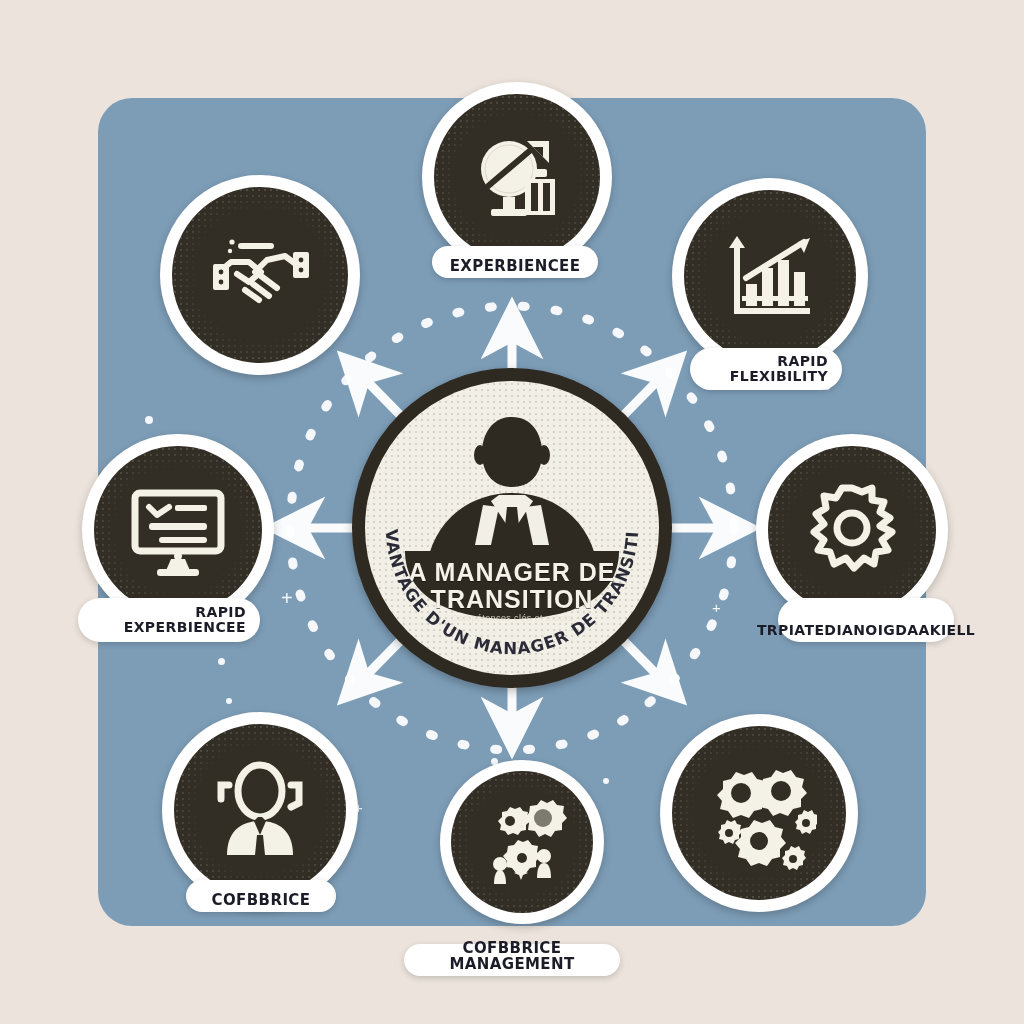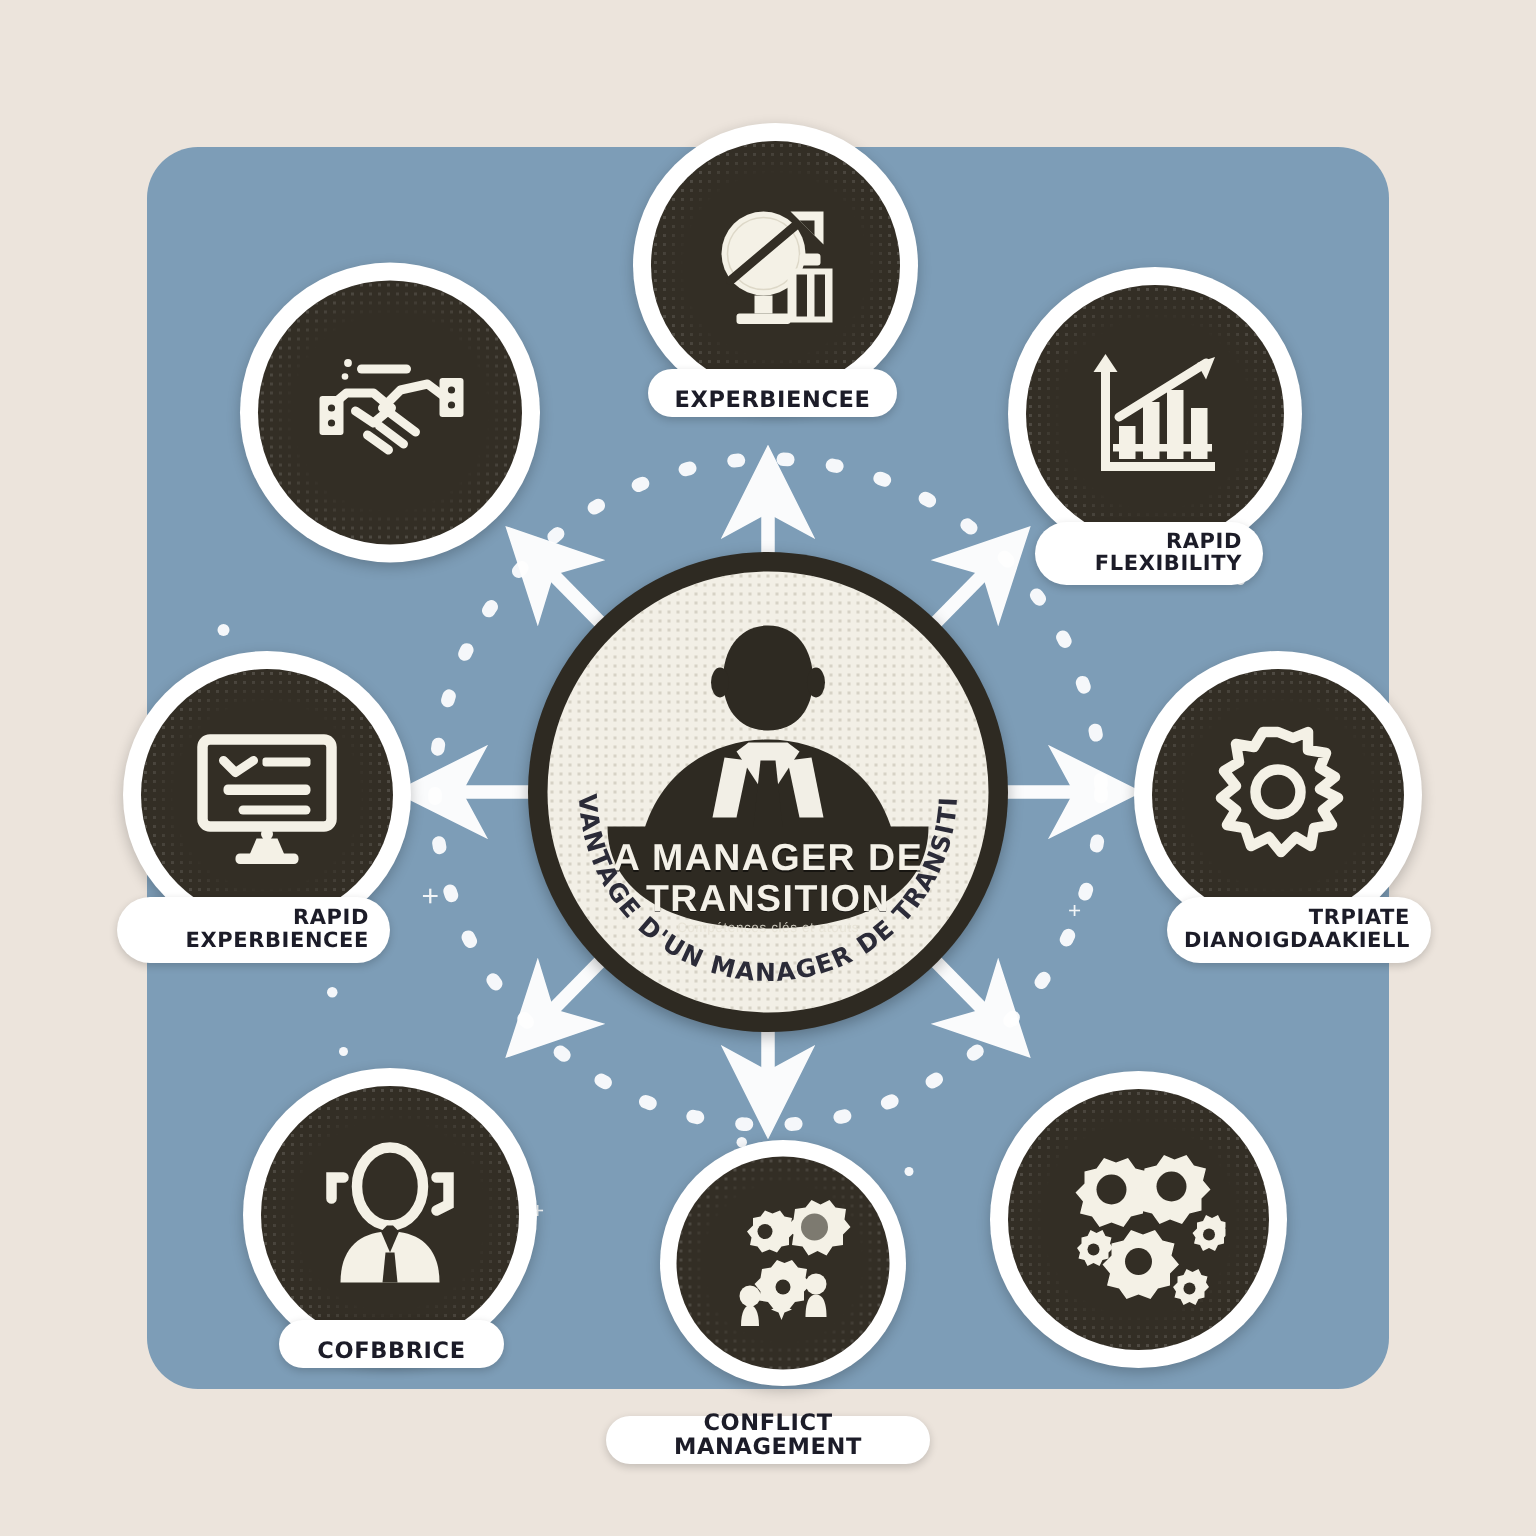--- a/index.html
+++ b/index.html
@@ -244,21 +244,21 @@
             <path d="M52,10 L62,14 L72,10 L72,22 L84,24 L80,34 L90,40 L80,48
                      L92,54 L82,62 L88,72 L76,74 L74,86 L64,80 L54,90 L46,80
                      L34,86 L30,74 L18,72 L24,62 L14,54 L24,46 L16,36 L26,30
                      L24,18 L36,20 L42,10 Z"></path>
             <circle cx="52" cy="50" r="15"></circle>
           </g>
         </svg>
       </div>
     </div>
   </div>
-  <div class="pill two" style="left:778px;top:598px;width:176px;height:44px;flex-direction:column;">
+  <div class="pill two" style="left:778px;top:598px;width:176px;height:44px;flex-direction:row;">
     <span>TRPIATE</span>
     <span>DIANOIGDAAKIELL</span>
   </div>
 
   <div class="node" style="left:82px;top:434px;width:192px;height:192px;">
     <div class="node-ring"></div>
     <div class="node-disc" style="left:12px;top:12px;width:168px;height:168px;">
       <div class="node-halftone"></div>
       <div class="node-icon">
         <svg width="106" height="106" viewBox="0 0 106 106">
@@ -323,21 +323,21 @@
             <path d="M20,90 C20,80 23,76 26,76 C29,76 32,80 32,90 Z"></path>
             <circle cx="70" cy="62" r="7"></circle>
             <path d="M63,84 C63,73 66,69 70,69 C74,69 77,73 77,84 Z"></path>
             <path d="M47,72 l2,5 l5,2 l-5,2 l-2,5 l-2,-5 l-5,-2 l5,-2 Z"></path>
           </g>
         </svg>
       </div>
     </div>
   </div>
   <div class="pill" style="left:404px;top:944px;width:216px;height:32px;">
-    <span>CONFLICT MANAGEMENT</span>
+    <span>COFBBRICE MANAGEMENT</span>
   </div>
 
   <div class="node" style="left:660px;top:714px;width:198px;height:198px;">
     <div class="node-ring"></div>
     <div class="node-disc" style="left:12px;top:12px;width:174px;height:174px;">
       <div class="node-halftone"></div>
       <div class="node-icon">
         <svg width="116" height="116" viewBox="0 0 116 116">
           <g fill="#f4f1e6">
             <path d="M22,26 l8,-2 l5,-7 l8,3 l8,-3 l5,7 l8,2 l-2,8 l5,6 l-6,6 l0,8

